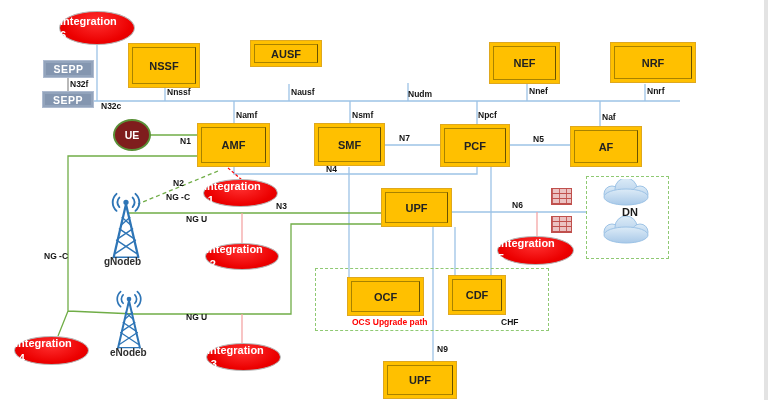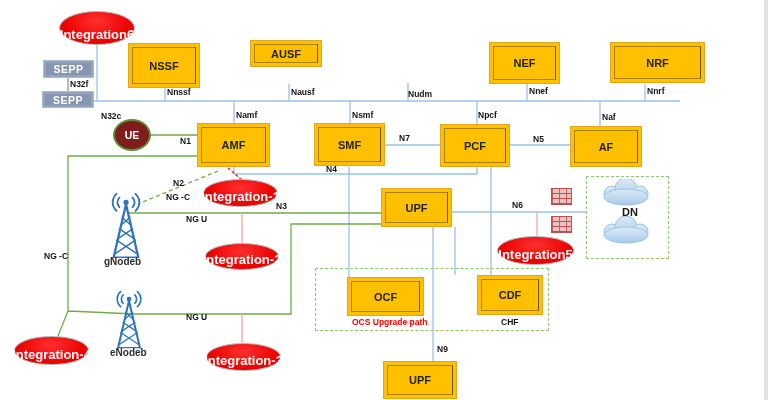--- a/index.html
+++ b/index.html
@@ -23,22 +23,22 @@
   .sepp{
     position:absolute;background:#8496B0;border:1px solid #AEBBD0;
     box-shadow:inset 0 0 0 2px #93A4BC;
     color:#fff;font-weight:bold;font-size:10.5px;letter-spacing:.5px;
     display:flex;align-items:center;justify-content:center;box-sizing:border-box;
   }
   .integration{
     position:absolute;border-radius:50%;
     background:radial-gradient(ellipse at 50% 30%, #ff3030 0%, #ec0000 65%, #d80000 100%);
     border:1px solid #b5b5b5;
-    color:#fff;font-weight:bold;font-size:13px;line-height:1.3;
-    display:flex;flex-direction:row;align-items:flex-end;justify-content:center;
+    color:#fff;font-weight:bold;font-size:11px;line-height:1.3;
+    display:flex;flex-direction:column;align-items:flex-start;justify-content:center;
     text-align:center;box-sizing:border-box;
   }
   .ue{
     position:absolute;background:#7f1d1d;border:2px solid #5a9038;border-radius:50%;
     color:#fff;font-weight:bold;font-size:10.5px;
     display:flex;align-items:center;justify-content:center;box-sizing:border-box;
   }
   .if-label{position:absolute;font-size:8.5px;font-weight:bold;color:#141414;white-space:nowrap;}
   .tower-label{position:absolute;font-size:10px;font-weight:bold;color:#2e2e2e;white-space:nowrap;}
   .dashed-box{position:absolute;border:1.6px dashed #8fc973;box-sizing:border-box;}
@@ -89,21 +89,21 @@
 
   <div class="nf" style="left:128px;top:43px;width:72px;height:45px;">
       <span>NSSF</span>
     </div>
   <div class="nf" style="left:250px;top:40px;width:72px;height:27px;">
       <span>AUSF</span>
     </div>
   <div class="nf" style="left:489px;top:42px;width:71px;height:42px;">
       <span>NEF</span>
     </div>
-  <div class="nf" style="left:610px;top:42px;width:95px;height:41px;text-align:right;">
+  <div class="nf" style="left:610px;top:42px;width:86px;height:41px;text-align:right;">
       <span>NRF</span>
     </div>
 
   <div class="nf" style="left:197px;top:123px;width:73px;height:44px;">
       <span>AMF</span>
     </div>
   <div class="nf" style="left:314px;top:123px;width:71px;height:43px;">
       <span>SMF</span>
     </div>
   <div class="nf" style="left:440px;top:124px;width:70px;height:43px;">
@@ -112,21 +112,21 @@
   <div class="nf" style="left:570px;top:126px;width:72px;height:41px;">
       <span>AF</span>
     </div>
 
   <div class="nf" style="left:381px;top:188px;width:71px;height:39px;">
       <span>UPF</span>
     </div>
   <div class="nf" style="left:347px;top:277px;width:77px;height:39px;">
       <span>OCF</span>
     </div>
-  <div class="nf" style="left:477px;top:275px;width:66px;height:40px;">
+  <div class="nf" style="left:448px;top:275px;width:58px;height:40px;">
       <span>CDF</span>
     </div>
   <div class="nf" style="left:383px;top:361px;width:74px;height:38px;">
       <span>UPF</span>
     </div>
 
   <div class="sepp" style="left:43px;top:60px;width:51px;height:18px;">
       <span>SEPP</span>
     </div>
   <div class="sepp" style="left:42px;top:91px;width:52px;height:17px;">
@@ -216,21 +216,21 @@
   <div class="dn-label" style="left:622px;top:206px;">DN</div>
 
   <div class="firewall" style="left:551px;top:188px;"></div>
   <div class="firewall" style="left:551px;top:216px;"></div>
 
   <div class="dashed-box" style="left:315px;top:268px;width:234px;height:63px;"></div>
   <div class="caption-red" style="left:352px;top:317px;">OCS Upgrade path</div>
   <div class="if-label" style="left:501px;top:317px;">CHF</div>
 
   <div class="if-label" style="left:70px;top:79px;">N32f</div>
-  <div class="if-label" style="left:101px;top:111px;">N32c</div>
+  <div class="if-label" style="left:101px;top:101px;">N32c</div>
   <div class="if-label" style="left:167px;top:87px;">Nnssf</div>
   <div class="if-label" style="left:291px;top:87px;">Nausf</div>
   <div class="if-label" style="left:408px;top:89px;">Nudm</div>
   <div class="if-label" style="left:529px;top:86px;">Nnef</div>
   <div class="if-label" style="left:647px;top:86px;">Nnrf</div>
   <div class="if-label" style="left:236px;top:110px;">Namf</div>
   <div class="if-label" style="left:352px;top:110px;">Nsmf</div>
   <div class="if-label" style="left:478px;top:110px;">Npcf</div>
   <div class="if-label" style="left:602px;top:112px;">Naf</div>
   <div class="if-label" style="left:172px;top:136px;padding-left:8px;">N1</div>

